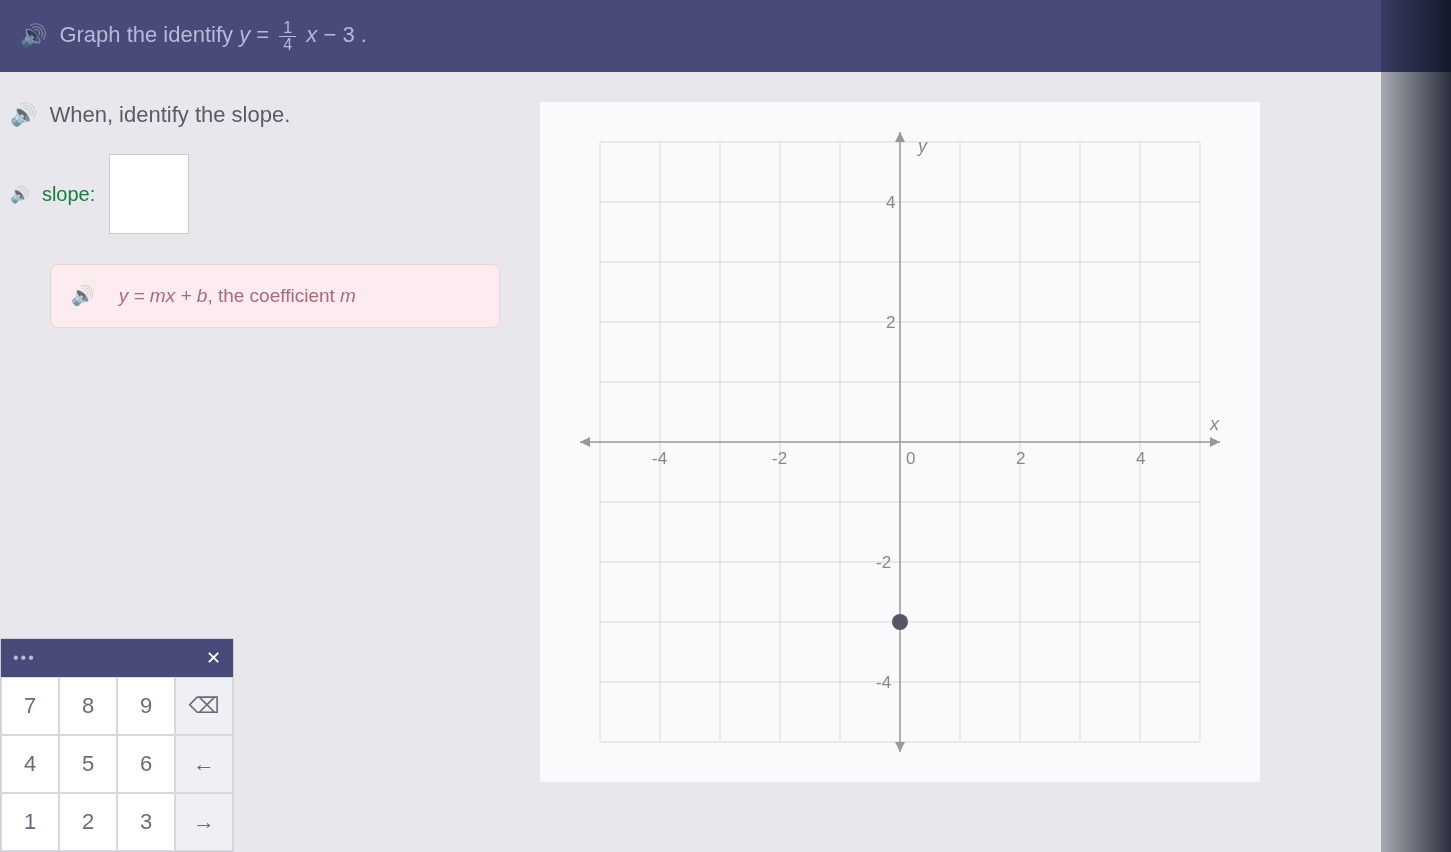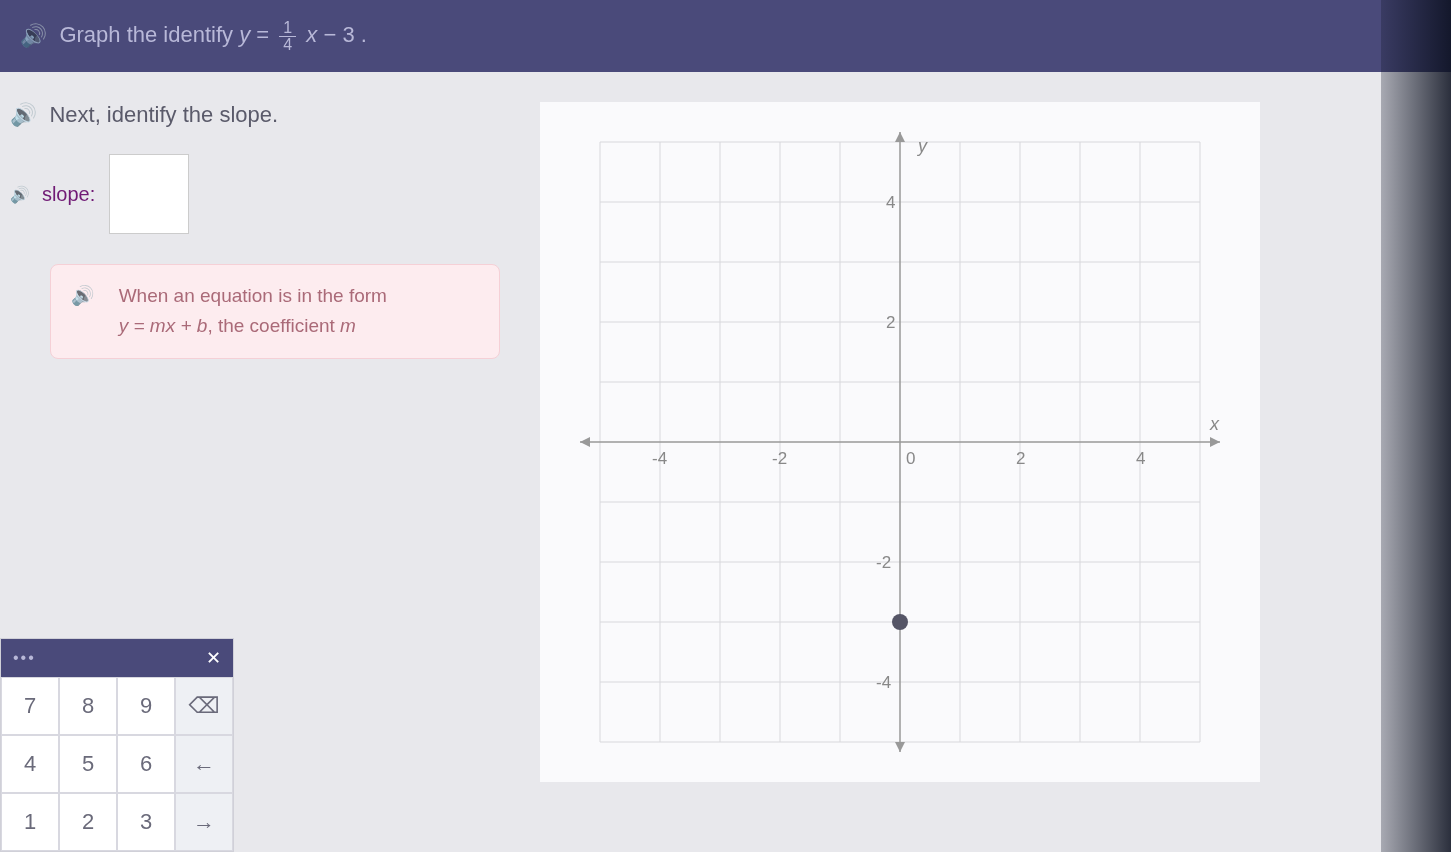--- a/index.html
+++ b/index.html
@@ -66,21 +66,21 @@
       opacity: 0.7;
     }
     .slope-row {
       display: flex;
       align-items: center;
       margin-bottom: 30px;
       margin-left: 0;
     }
     .slope-label {
       font-size: 20px;
-      color: #701a75;
+      color: #15803d;
       margin-right: 14px;
     }
     .slope-input {
       width: 80px;
       height: 80px;
       background: white;
       border: 1px solid #ccc;
     }
     .hint-box {
       background: #fdecef;
@@ -171,31 +171,30 @@
     <span> − </span>
     <span>3</span>
     <span>.</span>
   </span>
 </div>
 
 <div class="content">
   <div class="left-col">
     <div class="instruction-row">
       <span class="speaker-icon-sm">🔊</span>
-      <span>Next, identify the slope.</span>
+      <span>When, identify the slope.</span>
     </div>
     <div class="slope-row">
       <span class="speaker-icon-sm">🔊</span>
       <span class="slope-label">slope:</span>
       <div class="slope-input"></div>
     </div>
     <div class="hint-box">
       <span class="speaker-icon-sm">🔊</span>
       <div>
-        <div>When an equation is in the form</div>
         <div>
           <span class="hint-italic">y = mx + b</span><span>, the coefficient </span><span class="hint-italic">m</span>
         </div>
       </div>
     </div>
   </div>
 
   <div class="chart-area">
     <svg class="grid-svg" viewBox="0 0 680 640">
 

